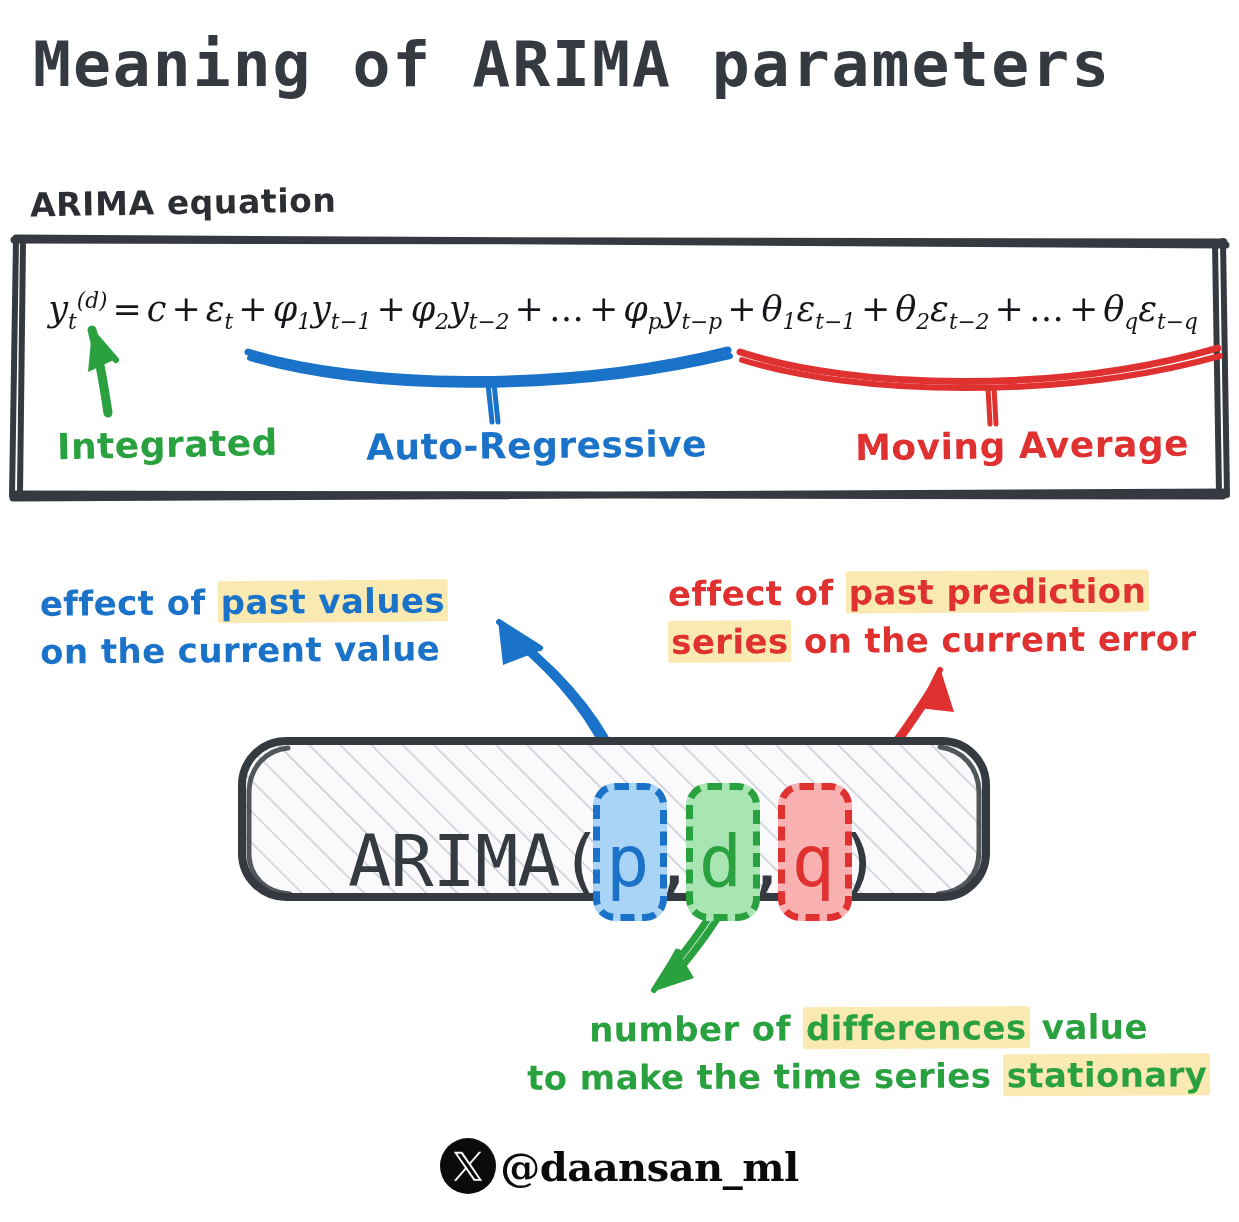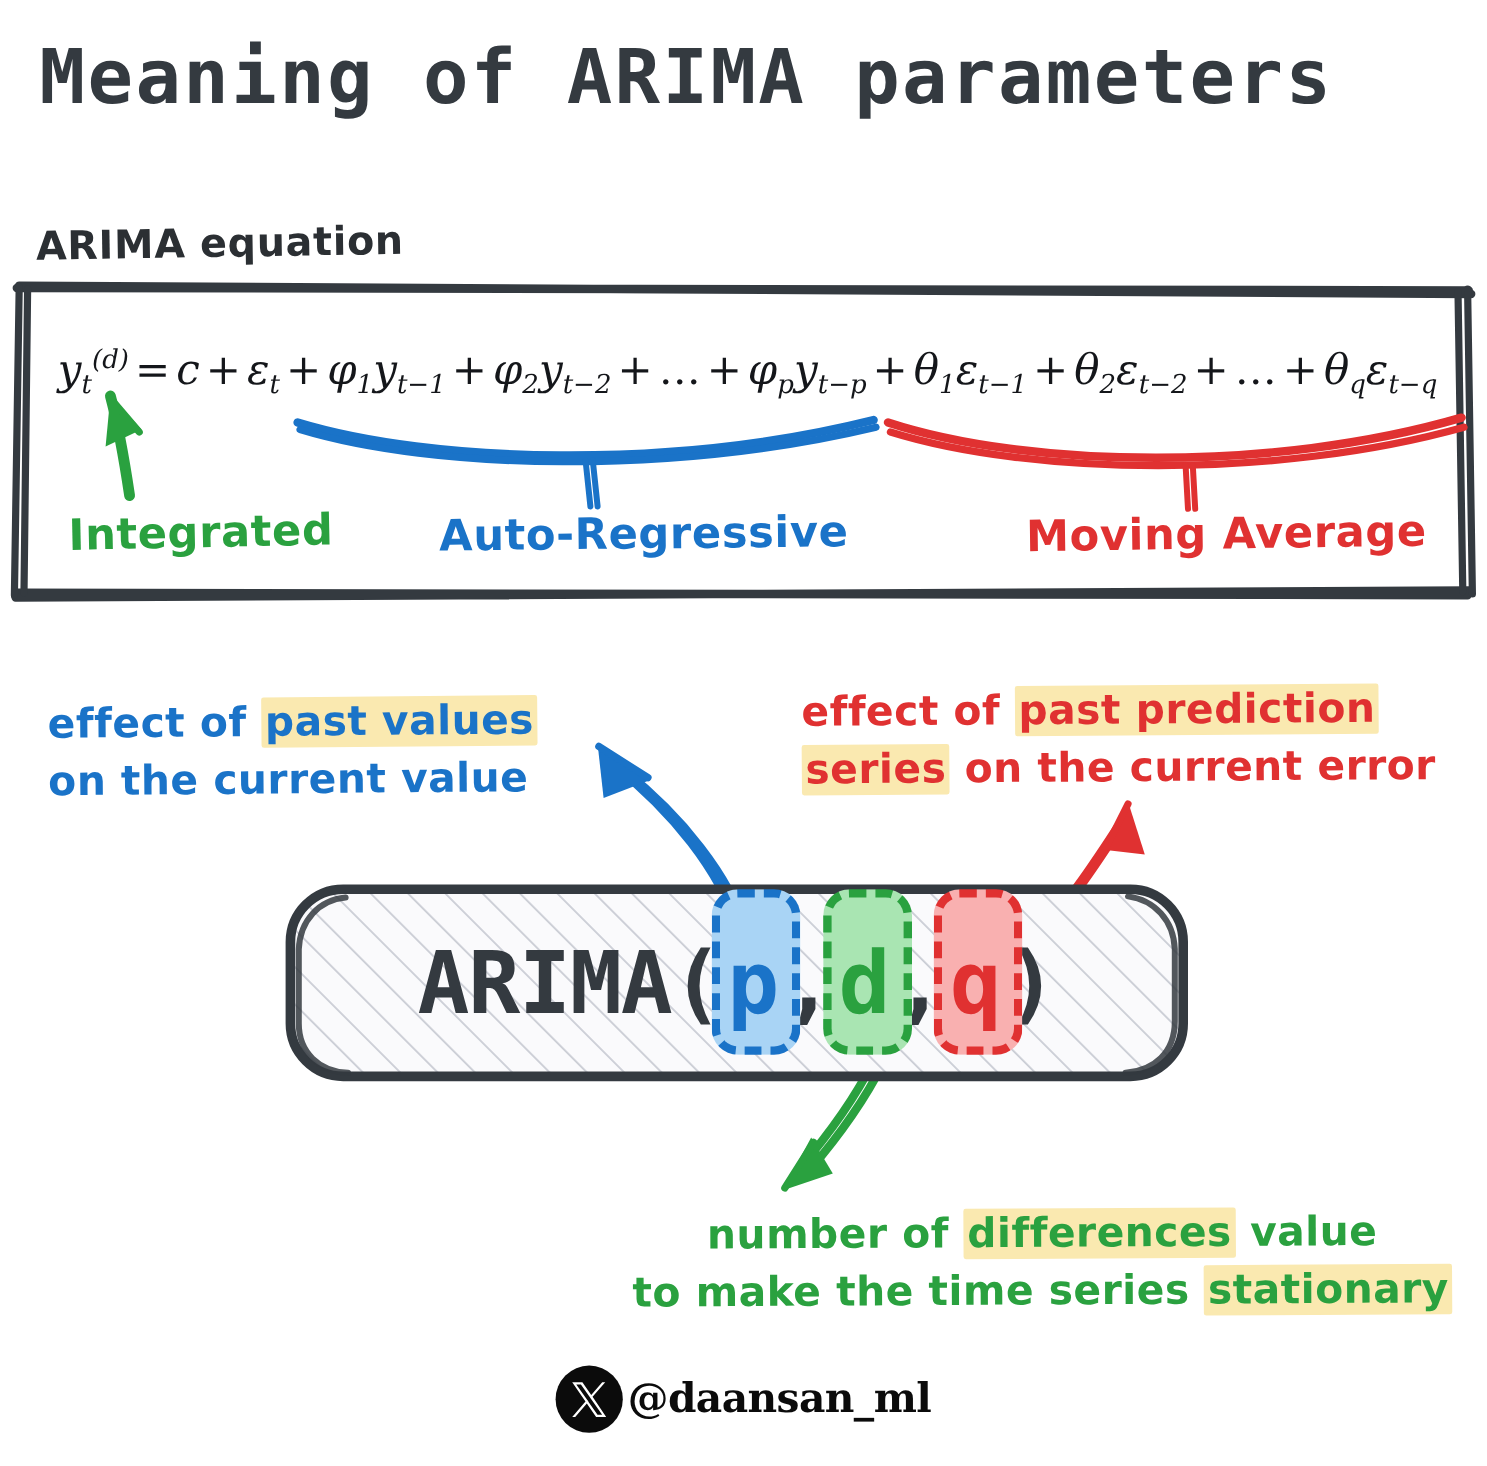--- a/index.html
+++ b/index.html
@@ -121,25 +121,25 @@
     top: 735px;
     width: 756px;
     height: 168px;
   }
   .arima-box svg { position: absolute; left: 0; top: 0; overflow: visible; }
   .arima-text {
     position: absolute;
     left: 0; top: 0;
     width: 756px; height: 168px;
     display: flex;
-    align-items: center;
+    align-items: flex-end;
     justify-content: center;
     font-family: "DejaVu Sans Mono", monospace;
     font-size: 72px;
-    font-weight: 700;
+    font-weight: 400;
     color: #343a40;
     letter-spacing: -1px;
     white-space: nowrap;
   }
   .pdq {
     position: relative;
     display: inline-block;
     padding: 0 4px;
   }
   .pdq .glyph { position: relative; z-index: 2; }
@@ -181,21 +181,21 @@
   }
   .x-logo {
     width: 56px; height: 56px;
     border-radius: 50%;
     background: #0b0b0b;
     display: flex; align-items: center; justify-content: center;
     flex: none;
   }
   .handle {
     font-family: "DejaVu Serif", serif;
-    font-size: 34px;
+    font-size: 40px;
     font-weight: 700;
     color: #0b0b0b;
     letter-spacing: -0.5px;
     white-space: nowrap;
   }
 </style>
 </head>
 <body>
 
 <div id="canvas">

